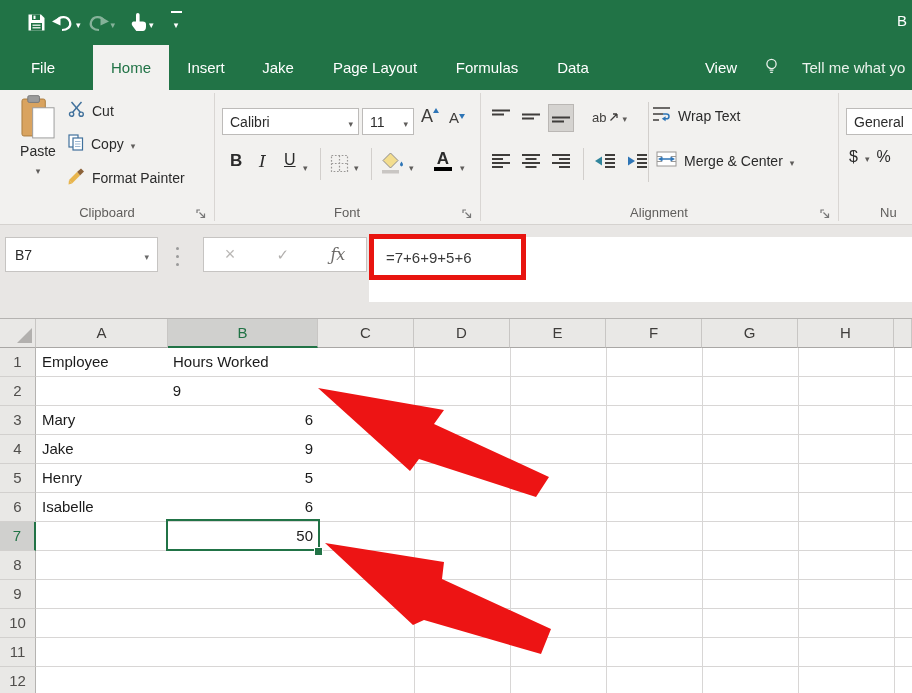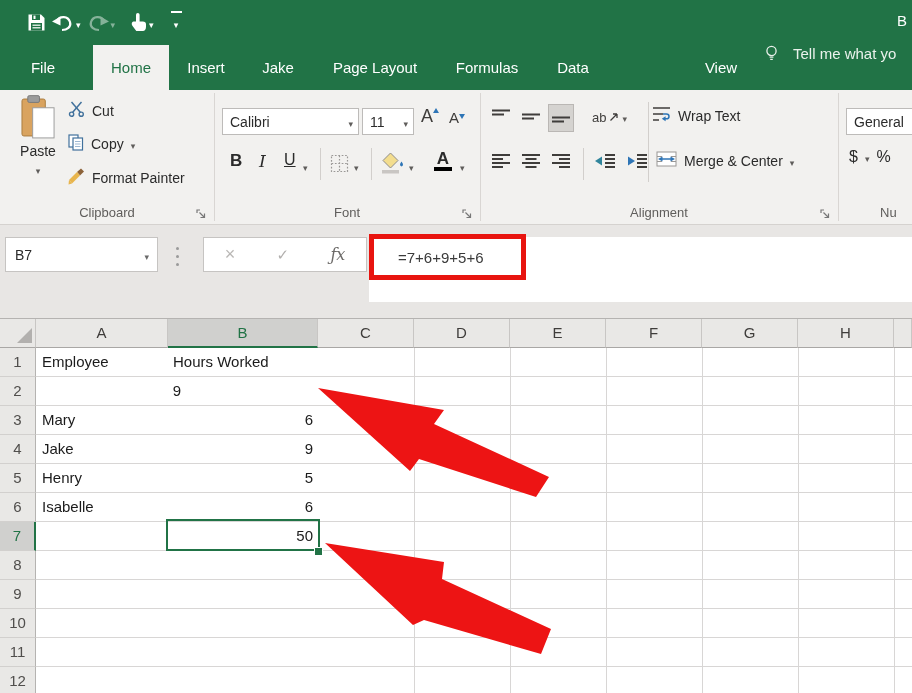--- a/index.html
+++ b/index.html
@@ -13,21 +13,21 @@
   .wcaret{color:#fff;margin-left:2px;margin-bottom:4px;}
   .dim{opacity:.45;}
   .qmore{display:flex;flex-direction:column;align-items:center;margin-left:14px;margin-bottom:3px;}
   .qmore .bar{width:11px;height:2px;background:#fff;margin-bottom:1px;}
   .qmore .caret::after{color:#fff;}
   .wintitle{position:absolute;left:897px;top:12px;color:#fff;font-size:15px;}
   
   .tabbar{position:absolute;left:0;top:45px;width:912px;height:45px;background:#217346;}
   .tab{position:absolute;top:0;height:45px;line-height:45px;text-align:center;color:#fff;font-size:15px;cursor:default;}
   .tab.sel{background:#f2f1ef;color:#217346;}
-  .tellme{position:absolute;left:764px;top:0;height:45px;display:flex;gap:14px;color:#eaf2ec;font-size:15px;white-space:nowrap;}
+  .tellme{position:absolute;left:764px;top:0;height:45px;display:flex;align-items:center;gap:23px;color:#eaf2ec;font-size:15px;white-space:nowrap;}
   
   .ribbon{position:absolute;left:0;top:90px;width:912px;height:135px;background:#f2f1ef;border-bottom:1px solid #d5d2cf;box-sizing:border-box;}
   .gsep{position:absolute;top:3px;height:128px;width:1px;background:#d9d6d3;}
   .glabel{position:absolute;bottom:4px;font-size:13px;color:#5f5d5b;text-align:center;}
   .launcher{position:absolute;bottom:7px;width:11px;height:11px;}
   .rbtn{position:absolute;display:flex;align-items:center;gap:7px;font-size:14px;color:#2b2b2b;white-space:nowrap;}
   .gcaret{color:#5f5d5b;}
   .paste{position:absolute;left:12px;top:5px;width:52px;display:flex;flex-direction:column;align-items:center;font-size:14px;color:#2b2b2b;}
   .combo{position:absolute;background:#fff;border:1px solid #bdbbb9;box-sizing:border-box;display:flex;align-items:center;padding:0 5px 0 7px;font-size:14px;color:#2b2b2b;}
   .combo .gcaret{margin-left:auto;}
@@ -46,21 +46,21 @@
   
   .fxbar{position:absolute;left:0;top:225px;width:912px;height:93px;background:#e8e6e4;}
   .namebox{position:absolute;left:5px;top:12px;width:153px;height:35px;background:#fff;border:1px solid #c6c4c2;box-sizing:border-box;display:flex;align-items:center;padding:0 8px 0 9px;font-size:14px;color:#2b2b2b;}
   .namebox .gcaret{margin-left:auto;color:#6a6a6a;}
   .dots{position:absolute;left:176px;top:22px;width:3px;height:3px;border-radius:50%;background:#9a9a9a;box-shadow:0 8px 0 #9a9a9a,0 16px 0 #9a9a9a;}
   .fxbox{position:absolute;left:203px;top:12px;width:164px;height:35px;background:#fff;border:1px solid #c6c4c2;box-sizing:border-box;display:flex;align-items:center;justify-content:space-around;}
   .fcancel{color:#b9b7b5;font-size:18px;}
   .fenter{color:#b1afad;font-size:15px;}
   .ffx{color:#6d6b69;font-size:16px;font-family:"DejaVu Serif",serif;font-style:italic;}
   .finput{position:absolute;left:369px;top:12px;width:543px;height:65px;background:#fff;}
-  .redbox{position:absolute;left:369px;top:9px;width:157px;height:46px;border:5px solid #e8140f;background:#fff;box-sizing:border-box;display:flex;align-items:center;padding-left:24px;font-size:15px;color:#3a3a3a;z-index:5;}
+  .redbox{position:absolute;left:369px;top:9px;width:157px;height:46px;border:5px solid #e8140f;background:#fff;box-sizing:border-box;display:flex;align-items:center;padding-left:12px;font-size:15px;color:#3a3a3a;z-index:5;}
   
   .grid{position:absolute;left:0;top:318px;width:912px;height:375px;font-size:15px;}
   .ghead{display:flex;height:29px;border-top:1px solid #b5b3b1;box-sizing:content-box;}
   .hc{background:#e9e8e6;border-right:1px solid #c8c6c4;border-bottom:1px solid #a9a7a5;box-sizing:border-box;color:#3f3d3b;text-align:center;line-height:28px;}
   .hc.selcol{background:#d0d0ce;color:#217346;border-bottom:2px solid #217346;}
   .corner{width:36px;position:relative;}
   .corner .tri2{position:absolute;right:3px;bottom:4px;width:0;height:0;border-left:15px solid transparent;border-bottom:15px solid #b2b0ae;}
   .grow{display:flex;height:29px;}
   .rh{width:36px;background:#e9e8e6;border-right:1px solid #b5b3b1;border-bottom:1px solid #d2d0ce;box-sizing:border-box;color:#504e4c;text-align:center;line-height:28px;}
   .rh.selrow{background:#d0d0ce;color:#217346;border-right:2px solid #217346;}

